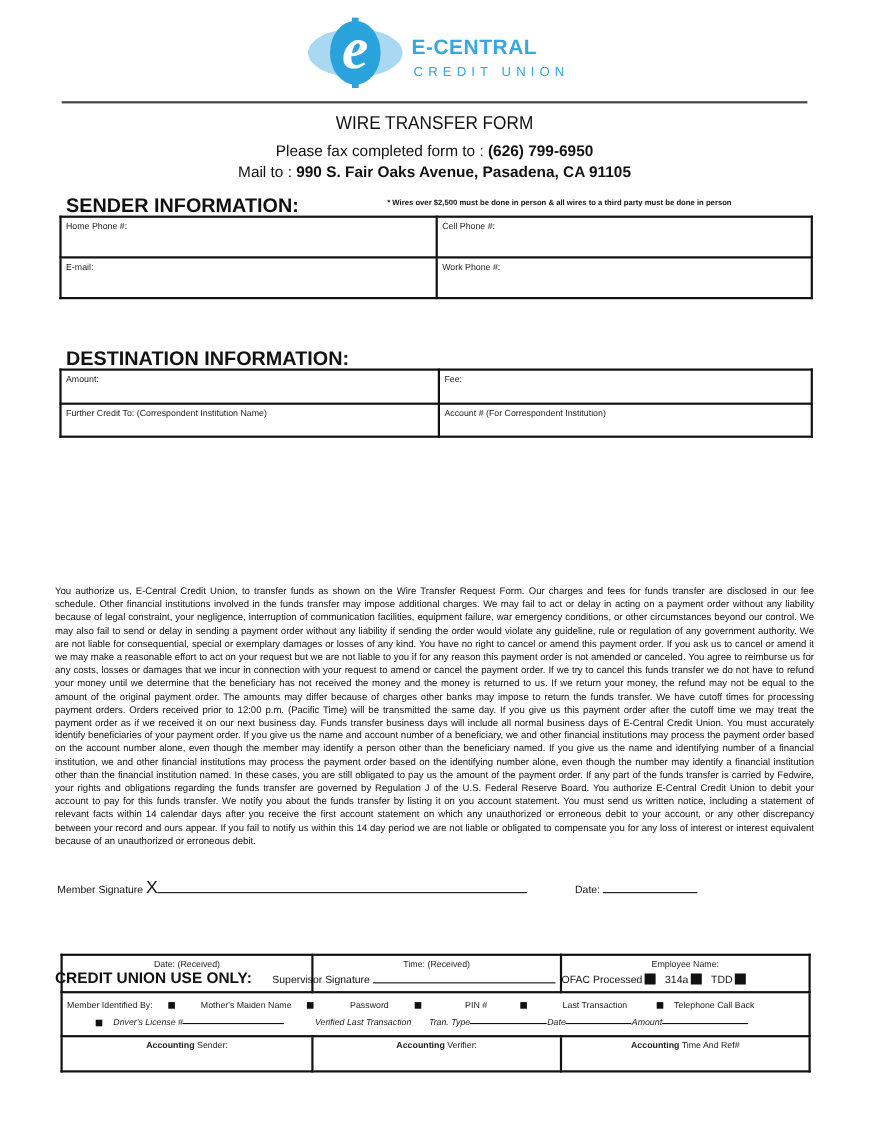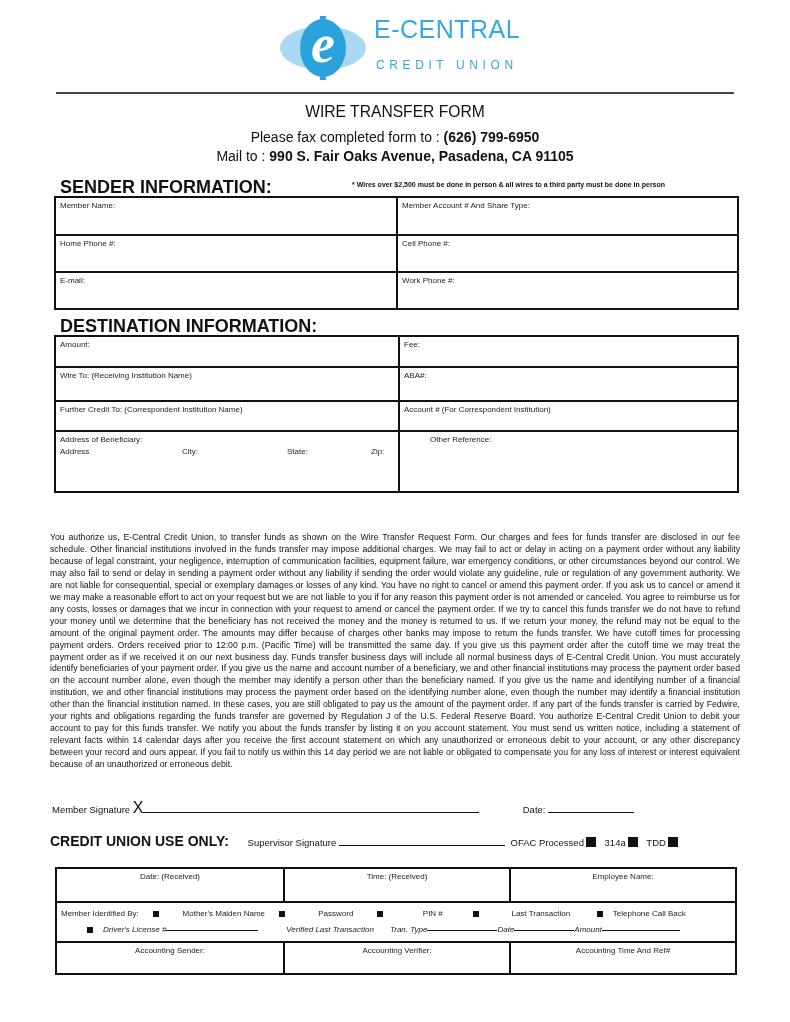--- a/index.html
+++ b/index.html
@@ -6,21 +6,21 @@
   html, body { width: 790px; height: 1022px; background: #ffffff; overflow: hidden; }
   body { position: relative; font-family: "Liberation Sans", "DejaVu Sans", sans-serif; color: #111; }
 
   
   .logo { position: absolute; left: 272px; top: 14px; width: 262px; height: 68px; }
   .logo-ellipse { position: absolute; left: 8px; top: 12px; width: 86px; height: 44px; border-radius: 50%; background: #a9d8f2; }
   .logo-circle { position: absolute; left: 28px; top: 5px; width: 46px; height: 58px; border-radius: 50%; background: #2aa3dd; }
   .logo-e { position: absolute; left: 28px; top: 3px; width: 46px; height: 58px; text-align: center; color: #fff; font-family: "Liberation Serif", serif; font-style: italic; font-weight: bold; font-size: 54px; line-height: 54px; }
   .logo-dot-top { position: absolute; left: 48px; top: 2px; width: 6px; height: 6px; background: #2aa3dd; }
   .logo-dot-bot { position: absolute; left: 48px; top: 61px; width: 6px; height: 5px; background: #2aa3dd; }
-  .logo-name { position: absolute; left: 102px; top: 2px; font-size: 25px; color: #36a8de; letter-spacing: 0.5px; line-height: 26px; }
+  .logo-name { position: absolute; left: 102px; top: 17px; font-size: 19px; color: #36a8de; letter-spacing: 0.5px; line-height: 26px; font-weight: bold; }
   .logo-sub { position: absolute; left: 104px; top: 44px; font-size: 12px; color: #36a8de; letter-spacing: 4.6px; line-height: 14px; }
 
   .top-rule { position: absolute; left: 56px; top: 92px; width: 678px; height: 2px; background: #444; }
 
   .title { position: absolute; left: 0; width: 790px; top: 102px; text-align: center; font-size: 17px; line-height: 20px; font-family: "Liberation Sans", sans-serif; transform: scaleX(0.92); }
   .fax-line { position: absolute; left: 0; width: 790px; top: 128px; text-align: center; font-size: 14px; line-height: 18px; }
   .mail-line { position: absolute; left: 0; width: 790px; top: 147px; text-align: center; font-size: 14px; line-height: 18px; }
   .strong { font-weight: bold; }
 
   .section-h { position: absolute; font-size: 18px; font-weight: bold; line-height: 16px; }
@@ -32,27 +32,27 @@
   .cell-label { display: block; }
   .addr-row { display: flex; margin-top: 2px; }
   .addr-row span { display: block; }
 
   .legal { position: absolute; left: 50px; top: 532px; width: 690px; font-size: 8.7px; line-height: 11.95px; text-align: justify; color: #111; }
 
   .sig-row { position: absolute; left: 52px; top: 800px; font-size: 9.5px; line-height: 16px; width: 690px; }
   .sig-x { font-size: 16px; }
   .line-fill { display: inline-block; border-bottom: 1px solid #111; vertical-align: baseline; }
 
-  .cu-row { position: absolute; left: 50px; top: 832px; width: 700px; line-height: 18px; font-size: 9.5px; }
+  .cu-row { position: absolute; left: 50px; top: 880px; width: 700px; line-height: 18px; font-size: 9.5px; }
   .cu-heading { font-size: 14px; font-weight: bold; margin-right: 16px; }
   .sq { display: inline-block; width: 10px; height: 10px; background: #111; vertical-align: -1px; margin: 0 4px 0 2px; }
   .sq-sm { display: inline-block; width: 6px; height: 6px; background: #111; margin-right: 10px; vertical-align: 0; }
 
   .ident-line { font-size: 8px; line-height: 10px; display: flex; align-items: center; white-space: nowrap; }
-  .acc-bold { font-weight: normal; }
+  .acc-bold { font-weight: bold; }
 </style>
 </head>
 <body>
 
 <div class="logo">
   <div class="logo-ellipse"></div>
   <div class="logo-circle"></div>
   <div class="logo-dot-top"></div>
   <div class="logo-dot-bot"></div>
   <div class="logo-e">e</div>
@@ -72,28 +72,20 @@
 
 <div class="section-h" style="left:60px; top:179px;">SENDER INFORMATION:</div>
 <div class="note">* Wires over $2,500 must be done in person &amp; all wires to a third party must be done in person</div>
 
 <table class="form" style="left:54px; top:196px; width:683px;">
   <colgroup>
       <col style="width:342px">
       <col style="width:341px">
     </colgroup>
   <tbody>
-      <tr style="height:38px">
-    <td>
-          <span class="cell-label">Member Name:</span>
-        </td>
-    <td>
-          <span class="cell-label">Member Account # And Share Type:</span>
-        </td>
-  </tr>
   <tr style="height:37px">
     <td>
           <span class="cell-label">Home Phone #:</span>
         </td>
     <td>
           <span class="cell-label">Cell Phone #:</span>
         </td>
   </tr>
   <tr style="height:37px">
     <td>
@@ -115,48 +107,26 @@
     </colgroup>
   <tbody>
       <tr style="height:31px">
     <td>
           <span class="cell-label">Amount:</span>
         </td>
     <td>
           <span class="cell-label">Fee:</span>
         </td>
   </tr>
-  <tr style="height:34px">
-    <td>
-          <span class="cell-label">Wire To: (Receiving Institution Name)</span>
-        </td>
-    <td>
-          <span class="cell-label">ABA#:</span>
-        </td>
-  </tr>
   <tr style="height:30px">
     <td>
           <span class="cell-label">Further Credit To: (Correspondent Institution Name)</span>
         </td>
     <td>
           <span class="cell-label">Account # (For Correspondent Institution)</span>
-        </td>
-  </tr>
-  <tr style="height:61px">
-    <td>
-      <span class="cell-label">Address of Beneficiary:</span>
-      <div class="addr-row">
-        <span style="width:122px">Address</span>
-        <span style="width:105px">City:</span>
-        <span style="width:84px">State:</span>
-        <span>Zip:</span>
-      </div>
-    </td>
-    <td>
-          <span class="cell-label" style="padding-left:26px;">Other Reference:</span>
         </td>
   </tr>
 </tbody>
   </table>
 
 <div class="legal">You authorize us, E-Central Credit Union, to transfer funds as shown on the Wire Transfer Request Form. Our charges and fees for funds transfer are disclosed in our fee schedule. Other financial institutions involved in the funds transfer may impose additional charges. We may fail to act or delay in acting on a payment order without any liability because of legal constraint, your negligence, interruption of communication facilities, equipment failure, war emergency conditions, or other circumstances beyond our control. We may also fail to send or delay in sending a payment order without any liability if sending the order would violate any guideline, rule or regulation of any government authority. We are not liable for consequential, special or exemplary damages or losses of any kind. You have no right to cancel or amend this payment order. If you ask us to cancel or amend it we may make a reasonable effort to act on your request but we are not liable to you if for any reason this payment order is not amended or canceled. You agree to reimburse us for any costs, losses or damages that we incur in connection with your request to amend or cancel the payment order. If we try to cancel this funds transfer we do not have to refund your money until we determine that the beneficiary has not received the money and the money is returned to us. If we return your money, the refund may not be equal to the amount of the original payment order. The amounts may differ because of charges other banks may impose to return the funds transfer. We have cutoff times for processing payment orders. Orders received prior to 12:00 p.m. (Pacific Time) will be transmitted the same day. If you give us this payment order after the cutoff time we may treat the payment order as if we received it on our next business day. Funds transfer business days will include all normal business days of E-Central Credit Union. You must accurately identify beneficiaries of your payment order. If you give us the name and account number of a beneficiary, we and other financial institutions may process the payment order based on the account number alone, even though the member may identify a person other than the beneficiary named. If you give us the name and identifying number of a financial institution, we and other financial institutions may process the payment order based on the identifying number alone, even though the number may identify a financial institution other than the financial institution named. In these cases, you are still obligated to pay us the amount of the payment order. If any part of the funds transfer is carried by Fedwire, your rights and obligations regarding the funds transfer are governed by Regulation J of the U.S. Federal Reserve Board. You authorize E-Central Credit Union to debit your account to pay for this funds transfer. We notify you about the funds transfer by listing it on you account statement. You must send us written notice, including a statement of relevant facts within 14 calendar days after you receive the first account statement on which any unauthorized or erroneous debit to your account, or any other discrepancy between your record and ours appear. If you fail to notify us within this 14 day period we are not liable or obligated to compensate you for any loss of interest or interest equivalent because of an unauthorized or erroneous debit.</div>
 
 <div class="sig-row">
   <span>Member Signature </span><span class="sig-x">X</span><span class="line-fill" style="width:336px;"></span>
   <span style="display:inline-block; width:38px;"></span>

